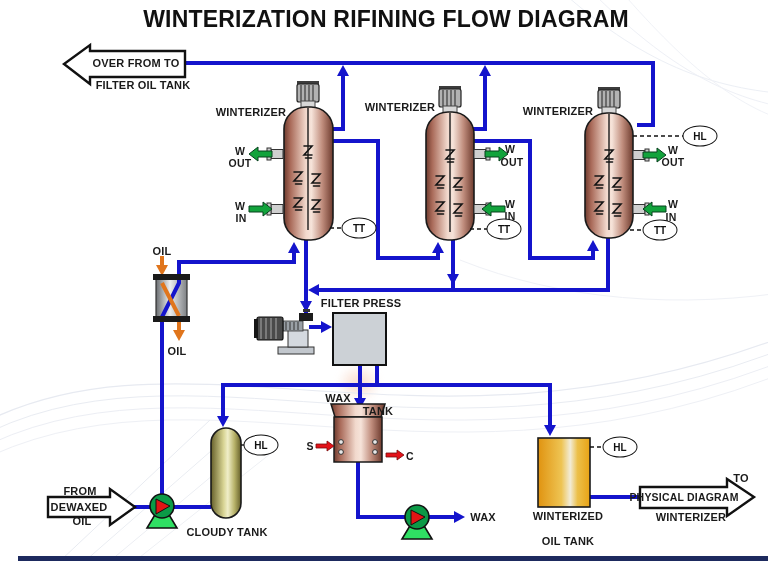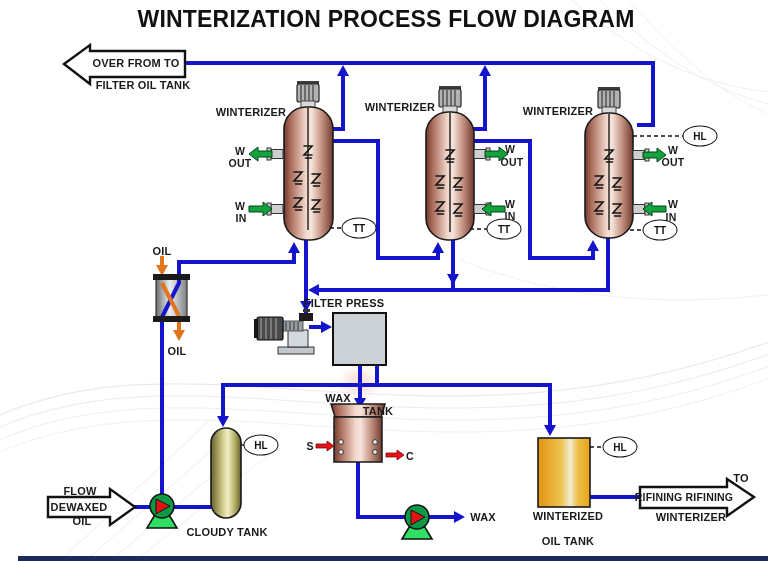--- a/index.html
+++ b/index.html
@@ -262,21 +262,21 @@
       <path class="dash" d="M470 229 H487"></path>
       <path class="dash" d="M630 230 H643"></path>
       <path class="dash" d="M633 136 H683"></path>
       <path class="dash" d="M241 445 H244"></path>
       <path class="dash" d="M590 447 H603"></path>
     </g>
 
     <rect x="18" y="556" width="750" height="5" fill="var(--c-footer-bar,#1d2a5e)"></rect>
   </svg>
 
-  <div class="lbl title" style="left:386px;top:19px;">WINTERIZATION PROCESS FLOW DIAGRAM</div>
+  <div class="lbl title" style="left:386px;top:19px;">WINTERIZATION RIFINING FLOW DIAGRAM</div>
 
   <div class="lbl" style="left:136px;top:63px;">OVER FROM TO</div>
   <div class="lbl" style="left:143px;top:85px;">FILTER OIL TANK</div>
 
   <div class="lbl" style="left:251px;top:112px;">WINTERIZER</div>
   <div class="lbl" style="left:400px;top:107px;">WINTERIZER</div>
   <div class="lbl" style="left:558px;top:111px;">WINTERIZER</div>
 
   <div class="lbl sm" style="left:240px;top:151px;">W</div>
   <div class="lbl sm" style="left:240px;top:163px;">OUT</div>
@@ -286,38 +286,38 @@
   <div class="lbl sm" style="left:510px;top:149px;">W</div>
   <div class="lbl sm" style="left:512px;top:162px;">OUT</div>
   <div class="lbl sm" style="left:510px;top:204px;">W</div>
   <div class="lbl sm" style="left:510px;top:216px;">IN</div>
 
   <div class="lbl sm" style="left:673px;top:150px;">W</div>
   <div class="lbl sm" style="left:673px;top:162px;">OUT</div>
   <div class="lbl sm" style="left:673px;top:204px;">W</div>
   <div class="lbl sm" style="left:671px;top:217px;">IN</div>
 
-  <div class="lbl" style="left:344px;top:303px;">FILTER PRESS</div>
+  <div class="lbl" style="left:361px;top:303px;">FILTER PRESS</div>
 
   <div class="lbl" style="left:338px;top:398px;">WAX</div>
   <div class="lbl" style="left:378px;top:398px;margin-top:13px;">TANK</div>
   <div class="lbl sm" style="left:310px;top:446px;">S</div>
   <div class="lbl sm" style="left:410px;top:456px;">C</div>
 
   <div class="lbl" style="left:227px;top:532px;">CLOUDY TANK</div>
 
   <div class="lbl" style="left:568px;top:516px;">WINTERIZED</div>
   <div class="lbl" style="left:568px;top:541px;">OIL TANK</div>
 
-  <div class="lbl" style="left:80px;top:491px;">FLOW</div>
+  <div class="lbl" style="left:80px;top:491px;">FROM</div>
   <div class="lbl" style="left:79px;top:507px;">DEWAXED</div>
   <div class="lbl" style="left:82px;top:521px;">OIL</div>
 
   <div class="lbl" style="left:694px;top:478px;margin-left:47px;">TO</div>
-  <div class="lbl sm" style="left:684px;top:497px;">RIFINING RIFINING</div>
+  <div class="lbl sm" style="left:684px;top:497px;">PHYSICAL DIAGRAM</div>
   <div class="lbl" style="left:691px;top:517px;">WINTERIZER</div>
 
   <div class="lbl" style="left:162px;top:251px;">OIL</div>
   <div class="lbl" style="left:177px;top:351px;">OIL</div>
 
   <div class="lbl" style="left:483px;top:517px;">WAX</div>
 
   <div class="bubble" style="left:359px;top:228px;">TT</div>
   <div class="bubble" style="left:504px;top:229px;">TT</div>
   <div class="bubble" style="left:660px;top:230px;">TT</div>

